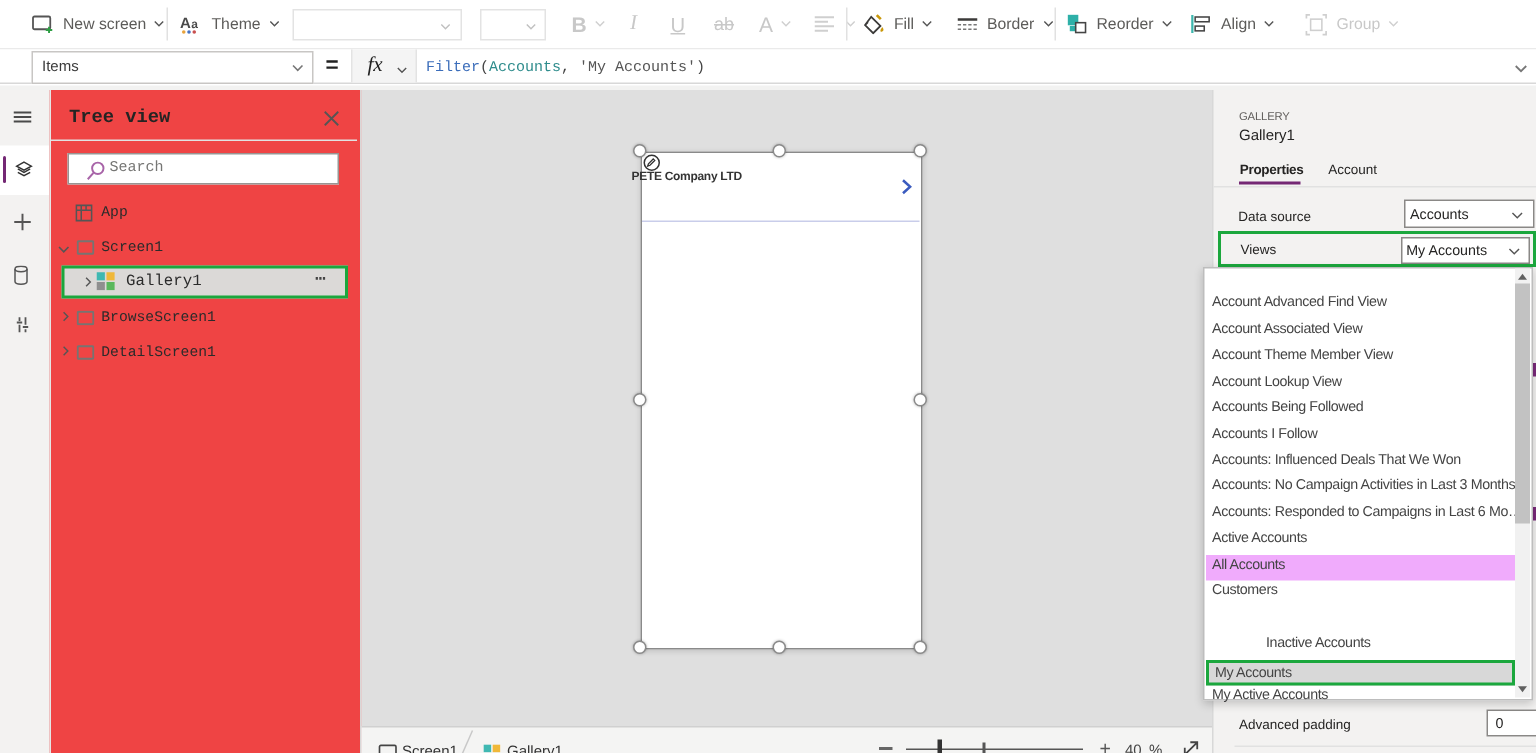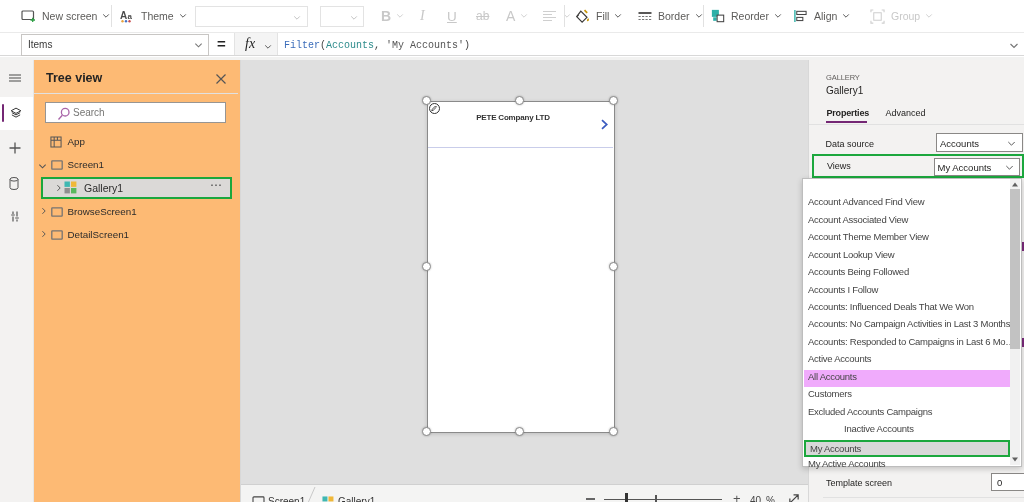--- a/index.html
+++ b/index.html
@@ -19,21 +19,21 @@
 
 #fbar { position:absolute; left:0; top:33px; width:1024px; height:23px; background:#fff; border-bottom:1px solid #d8d8d8; }
 #propdd { position:absolute; left:21px; top:1px; width:188px; height:22px; background:#fff; border:1px solid #c8c6c4; font-size:10px; color:#3a3a3a; line-height:20px; padding-left:6px; }
 #eq { position:absolute; left:217px; top:2px; font-size:15px; font-weight:bold; color:#222; }
 #fxbtn { position:absolute; left:234px; top:0; width:44px; height:22px; background:#f4f4f4; border-left:1px solid #e3e3e3; border-right:1px solid #e3e3e3; }
 #formula { position:absolute; left:284px; top:7px; font-family:"Liberation Mono", monospace; font-size:10px; color:#333; white-space:pre; }
 #fchev { position:absolute; right:5px; top:8px; }
 
 
 #rail { position:absolute; left:0; top:60px; width:33px; height:442px; background:#f3f2f1; }
-#tree { position:absolute; left:33px; top:60px; width:208px; height:442px; background:#fdba74; border-left:1px solid #e6e6e6; border-right:1px solid #d8d8d8; }
+#tree { position:absolute; left:33px; top:60px; width:208px; height:442px; background:#ef4444; border-left:1px solid #e6e6e6; border-right:1px solid #d8d8d8;font-family:Liberation Mono, monospace; }
 #canvas { position:absolute; left:241px; top:60px; width:567px; height:442px; background:#dfdfdf; }
 #props { position:absolute; left:808px; top:60px; width:216px; height:442px; background:#f3f2f1; border-left:1px solid #d8d8d8; }
 
 
 #phone { position:absolute; left:186px; top:41px; width:188px; height:332px; background:#fff; border:1.5px solid #8a8a8a; box-shadow:0 1px 4px rgba(0,0,0,0.15); }
 .handle { position:absolute; width:9px; height:9px; border-radius:50%; background:#fff; border:1px solid #8a8a8a; box-shadow:0 0 2px rgba(0,0,0,0.3); }
 
 
 #status { position:absolute; left:241px; top:484px; width:567px; height:18px; background:#f4f4f3; border-top:1px solid #d0d0d0; font-size:11px; color:#333; }
 
@@ -280,21 +280,21 @@
           <rect x="0.8" y="0.8" width="10.4" height="8.4" rx="0.5" fill="none" stroke="#767472" stroke-width="1.3"></rect>
         </svg>
       <span class="abs" style="left:33.5px;top:5px;">DetailScreen1</span>
     </div>
 
   </div>
   <div id="canvas">
     <div id="phone">
 
       <div class="abs" style="left:0;top:0;width:185px;height:46px;">
-        <div class="abs" style="left:-7px;top:11px;width:184px;text-align:center;font-size:8px;font-weight:bold;letter-spacing:-0.2px;color:#333;">PETE Company LTD</div>
+        <div class="abs" style="left:-7px;top:11px;width:184px;text-align:left;font-size:8px;font-weight:bold;letter-spacing:-0.2px;color:#333;">PETE Company LTD</div>
         <svg class="abs" style="left:173px;top:17px;" width="7" height="11" viewBox="0 0 7 11">
             <path d="M1 1.2 L5.8 5.5 L1 9.8" stroke="#3b5bbf" stroke-width="1.7" fill="none"></path>
           </svg>
         <div class="abs" style="left:0;top:44.8px;width:185px;height:1px;background:#c9cdea;"></div>
       </div>
 
       <div class="abs" style="left:1px;top:1px;width:11px;height:11px;border-radius:50%;background:#fff;border:1.2px solid #333;">
         <svg class="abs" style="left:1.2px;top:1.2px;" width="6.5" height="6.5" viewBox="0 0 9 9">
             <path d="M1 8 L1.8 5.8 L6.2 1.4 L7.6 2.8 L3.2 7.2 Z" stroke="#333" stroke-width="1.2" fill="none"></path>
           </svg>
@@ -310,21 +310,21 @@
     <div class="handle" style="left:274px;top:367px;"></div>
     <div class="handle" style="left:368px;top:367px;"></div>
   </div>
   <div id="props">
 
     <div class="abs" style="left:17px;top:13px;font-size:7.5px;color:#605e5c;letter-spacing:-0.1px;">GALLERY</div>
     <div class="abs" style="left:17px;top:24.5px;font-size:10px;color:#252423;">Gallery1</div>
 
     <div class="abs" style="left:17.5px;top:48px;font-size:9px;letter-spacing:-0.2px;font-weight:bold;color:#252423;">Properties</div>
     <div class="abs" style="left:17px;top:60.5px;width:41px;height:2.5px;background:#742774;"></div>
-    <div class="abs" style="left:76.5px;top:48px;font-size:9px;color:#252423;">Advanced</div>
+    <div class="abs" style="left:76.5px;top:48px;font-size:9px;color:#252423;">Account</div>
     <div class="abs" style="left:0;top:64px;width:216px;height:1px;background:#e1e1e1;"></div>
 
     <div class="abs" style="left:16.5px;top:78.5px;font-size:9px;color:#252423;">Data source</div>
     <div class="pdd" style="left:127px;top:73px;width:87px;height:19px;">
       <span class="abs" style="left:3px;top:3.5px;">Accounts</span>
       <svg class="abs" style="right:6px;top:6px;" width="9" height="8" viewBox="0 0 10 10">
           <path d="M1 2.5 L5 6.5 L9 2.5" stroke="#555" stroke-width="1.2" fill="none"></path>
         </svg>
     </div>
 
@@ -334,40 +334,39 @@
         <span class="abs" style="left:2.5px;top:2.5px;">My Accounts</span>
         <svg class="abs" style="right:5px;top:5px;" width="9" height="8" viewBox="0 0 10 10">
             <path d="M1 2.5 L5 6.5 L9 2.5" stroke="#555" stroke-width="1.2" fill="none"></path>
           </svg>
       </div>
     </div>
 
     <div class="abs" style="left:212px;top:182px;width:4px;height:9px;background:#7b2a7b;"></div>
     <div class="abs" style="left:212px;top:278px;width:4px;height:9px;background:#7b2a7b;"></div>
 
-    <div class="abs" style="left:17px;top:418px;font-size:9px;color:#252423;">Template screen</div>
+    <div class="abs" style="left:17px;top:418px;font-size:9px;color:#252423;">Advanced padding</div>
     <div class="abs" style="left:182px;top:413px;width:34px;height:18px;background:#fff;border:1px solid #8a8886;">
       <span class="abs" style="left:5px;top:3px;font-size:9.5px;color:#252423;">0</span>
     </div>
     <div class="abs" style="left:14px;top:437px;width:202px;height:1px;background:#e1e1e1;"></div>
   </div>
   <div id="flyout">
     <div class="fitem" style="top:16.25px;">Account Advanced Find View</div>
     <div class="fitem" style="top:33.7px;">Account Associated View</div>
     <div class="fitem" style="top:51.15px;">Account Theme Member View</div>
     <div class="fitem" style="top:68.6px;">Account Lookup View</div>
     <div class="fitem" style="top:86.05px;">Accounts Being Followed</div>
     <div class="fitem" style="top:103.5px;">Accounts I Follow</div>
     <div class="fitem" style="top:120.95px;">Accounts: Influenced Deals That We Won</div>
     <div class="fitem" style="top:138.4px;">Accounts: No Campaign Activities in Last 3 Months</div>
     <div class="fitem" style="top:155.85px;">Accounts: Responded to Campaigns in Last 6 Mo…</div>
     <div class="fitem" style="top:173.3px;">Active Accounts</div>
     <div class="fitem" style="top:190.75px;background:#f0abfc;">All Accounts</div>
     <div class="fitem" style="top:208.2px;">Customers</div>
-    <div class="fitem" style="top:225.65px;">Excluded Accounts Campaigns</div>
     <div class="fitem" style="top:243.1px;padding-left:40px;">Inactive Accounts</div>
     <div class="fitem" style="top:260.55px;background:#d8d8d8;border:2px solid #1ba73d;height:17.35px;line-height:13.5px;width:206px;">My Accounts</div>
     <div class="fitem" style="top:278.0px;">My Active Accounts</div>
 
     <div class="abs" style="right:1px;top:0;width:10px;height:286px;background:#f1f1f1;">
       <svg class="abs" style="left:2px;top:3px;" width="6" height="5" viewBox="0 0 6 5">
           <path d="M0 4.5 L3 0.5 L6 4.5 Z" fill="#606060"></path>
         </svg>
       <div class="abs" style="left:0;top:10px;width:10px;height:160px;background:#c2c2c2;"></div>
       <svg class="abs" style="left:2px;bottom:3px;" width="6" height="5" viewBox="0 0 6 5">

